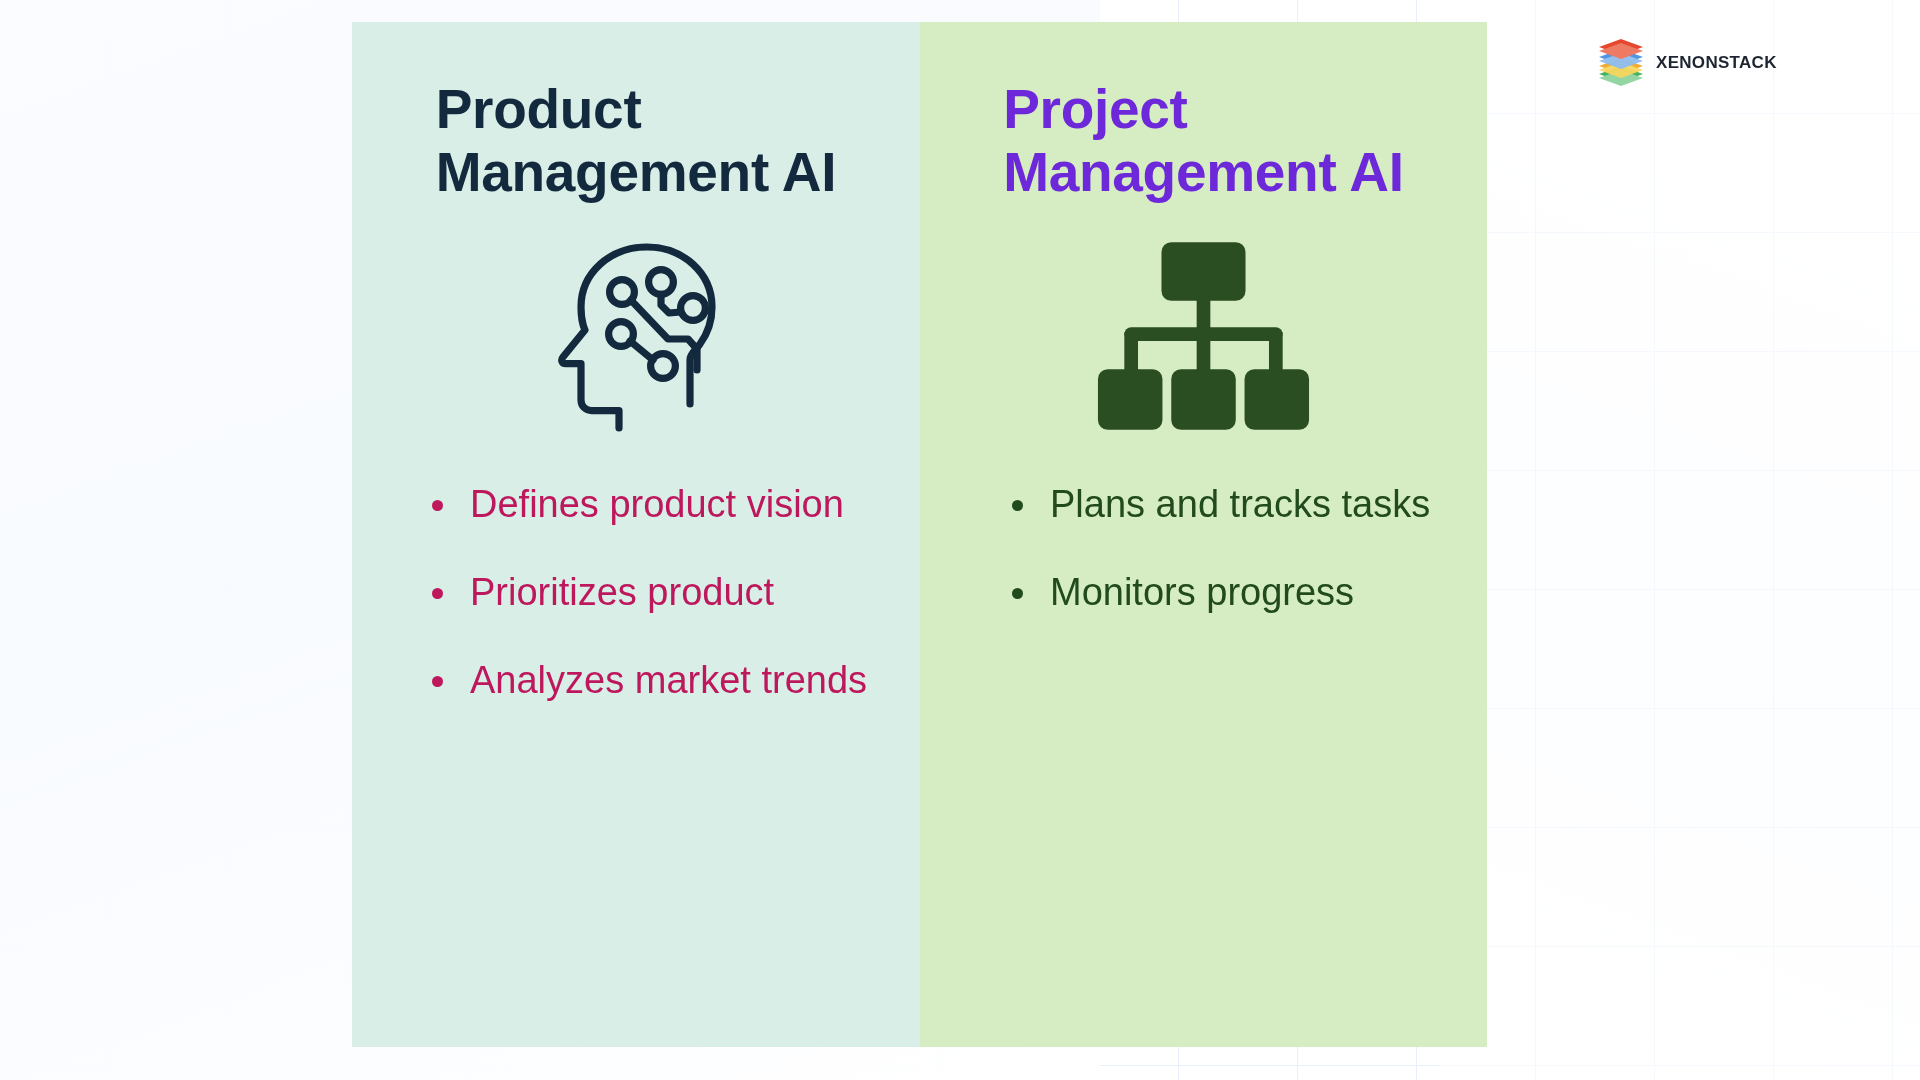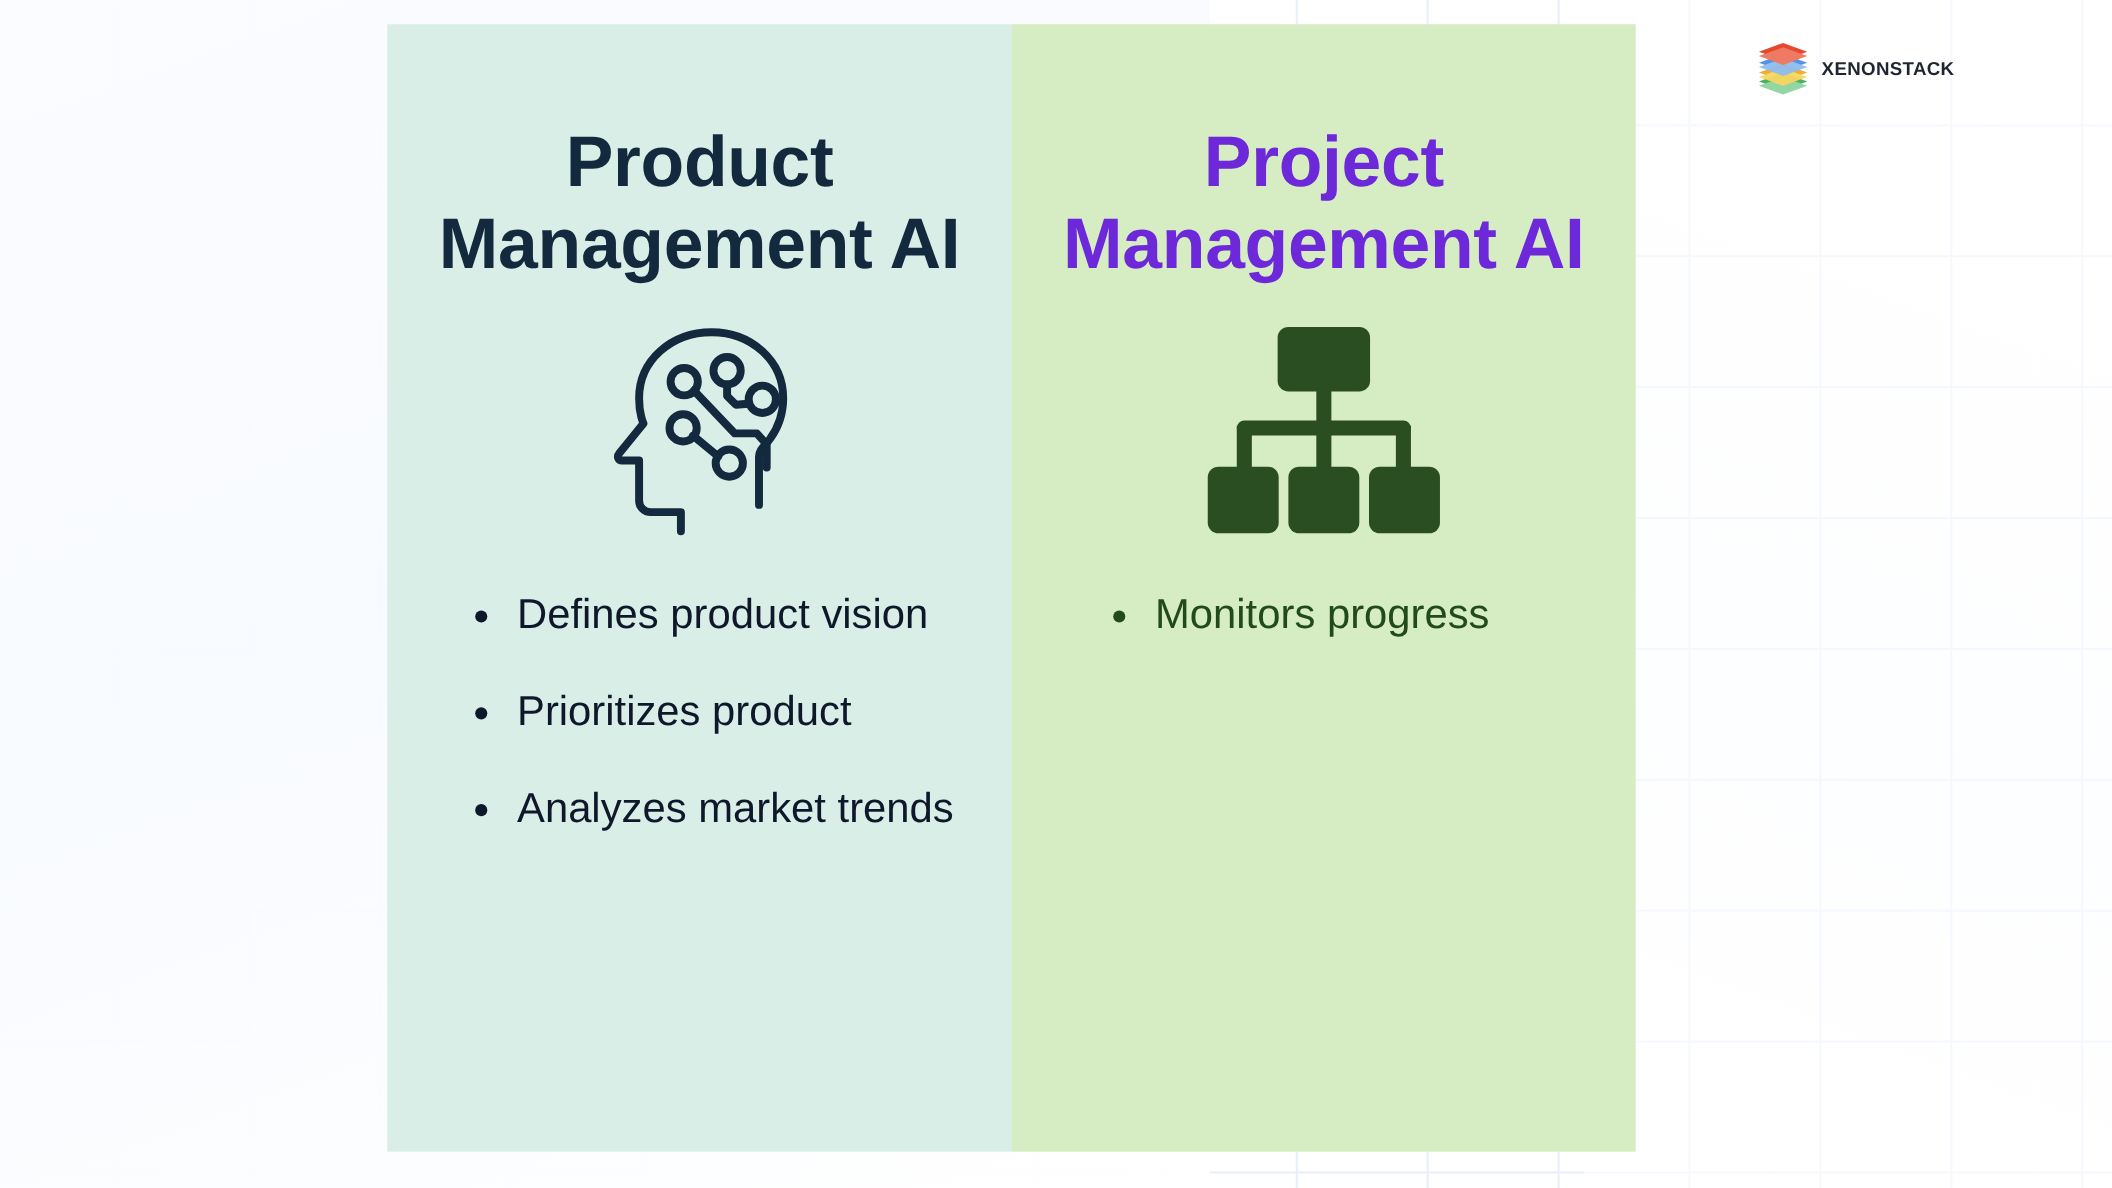--- a/index.html
+++ b/index.html
@@ -95,25 +95,25 @@
     color: #13293d;
   }
   #panel-project {
     width: 567px;
     background: #d6edc3;
     color: #214a1d;
   }
 
   .panel-title {
     margin: 0;
-    padding-top: 88px;
-    font-size: 65px;
+    padding-top: 56px;
+    font-size: 55px;
     font-weight: 700;
     line-height: 1.15;
-    text-align: center;
+    text-align: left;
     letter-spacing: -0.3px;
     white-space: pre-line;
   }
   #panel-product .panel-title { color: #13293d; }
   #panel-project .panel-title { color: #6d28d9; }
 
   .panel-icon {
     height: 210px;
     margin-top: 26px;
     display: flex;
@@ -143,21 +143,21 @@
   .panel-list li::before {
     content: "";
     position: absolute;
     left: 2px;
     top: 21px;
     width: 11px;
     height: 11px;
     border-radius: 50%;
     background: currentColor;
   }
-  #panel-product .panel-list li { color: #0f172a; }
+  #panel-product .panel-list li { color: #be185d; }
   #panel-project .panel-list li { color: #214a1d; }
 </style>
 </head>
 <body>
 
 <div id="canvas"></div>
 <div id="bg-wash"></div>
 <div id="bg-wash-2"></div>
 
 <div id="logo">
@@ -242,17 +242,18 @@
           <rect x="51.5" y="46" width="7" height="22"></rect>
 
           <rect x="1" y="65" width="33" height="31" rx="5"></rect>
           <rect x="38.5" y="65" width="33" height="31" rx="5"></rect>
           <rect x="76" y="65" width="33" height="31" rx="5"></rect>
         </g>
       </svg>
     </div>
 
     <ul class="panel-list">
+      <li>Plans and tracks tasks</li>
       <li>Monitors progress</li>
     </ul>
   </section>
 
 </div>
 
 </body></html>

